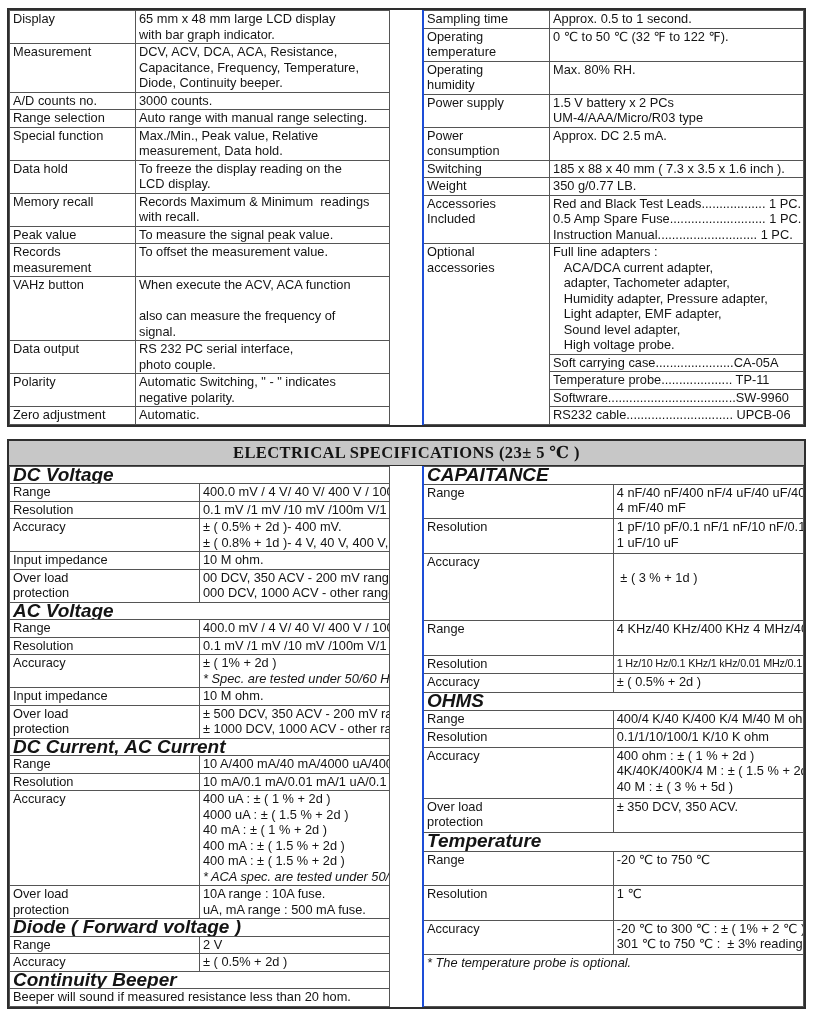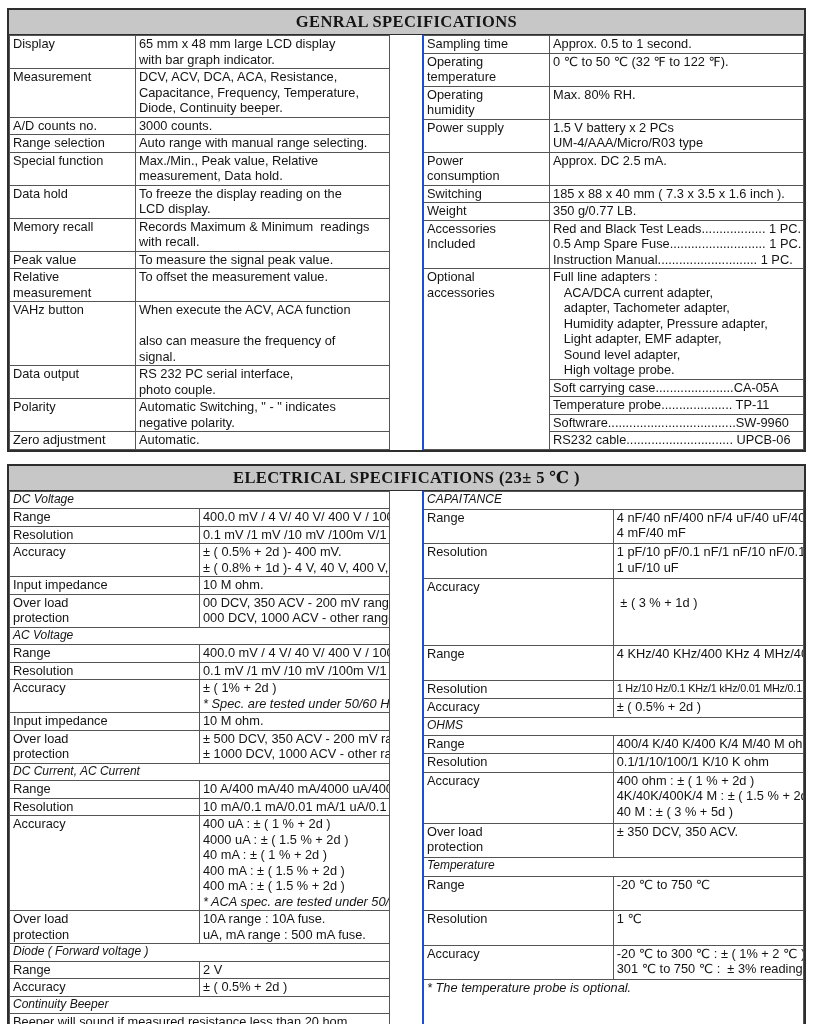--- a/index.html
+++ b/index.html
@@ -26,33 +26,32 @@
     border:1px solid #555555;
     padding:0 3px 1px 3px;
     font-size:12.8px;
     line-height:15.5px;
     vertical-align:top;
     white-space:pre;
     overflow:hidden;
   }
   .lbl{width:119px;}
   .val{}
-  .sec{font-weight:normal;font-style:italic;font-size:12px;}
+  .sec{font-weight:bold;font-style:italic;font-size:19px;}
   .full{}
   .it{font-style:italic;}
   .sm{font-size:10.8px;letter-spacing:-0.2px;}
   .note{font-style:italic;}
 </style>
 </head>
 <body>
 
 <div class="page">
 
   <section class="spec general">
-    <div class="tbl-title">GENRAL SPECIFICATIONS</div>
     <div class="cols">
       <table class="halfL">
         <tbody>
             <tr>
               <td class="lbl">Display</td>
               <td class="val">65 mm x 48 mm large LCD display
 with bar graph indicator.</td>
             </tr>
             <tr>
               <td class="lbl">Measurement</td>
@@ -81,21 +80,21 @@
             <tr>
               <td class="lbl">Memory recall</td>
               <td class="val">Records Maximum &amp; Minimum  readings
 with recall.</td>
             </tr>
             <tr>
               <td class="lbl">Peak value</td>
               <td class="val">To measure the signal peak value.</td>
             </tr>
             <tr>
-              <td class="lbl">Relative
+              <td class="lbl">Records
 measurement</td>
               <td class="val">To offset the measurement value.</td>
             </tr>
             <tr>
               <td class="lbl">VAHz button</td>
               <td class="val">When execute the ACV, ACA function
 &nbsp;
 also can measure the frequency of
 signal.</td>
             </tr>

